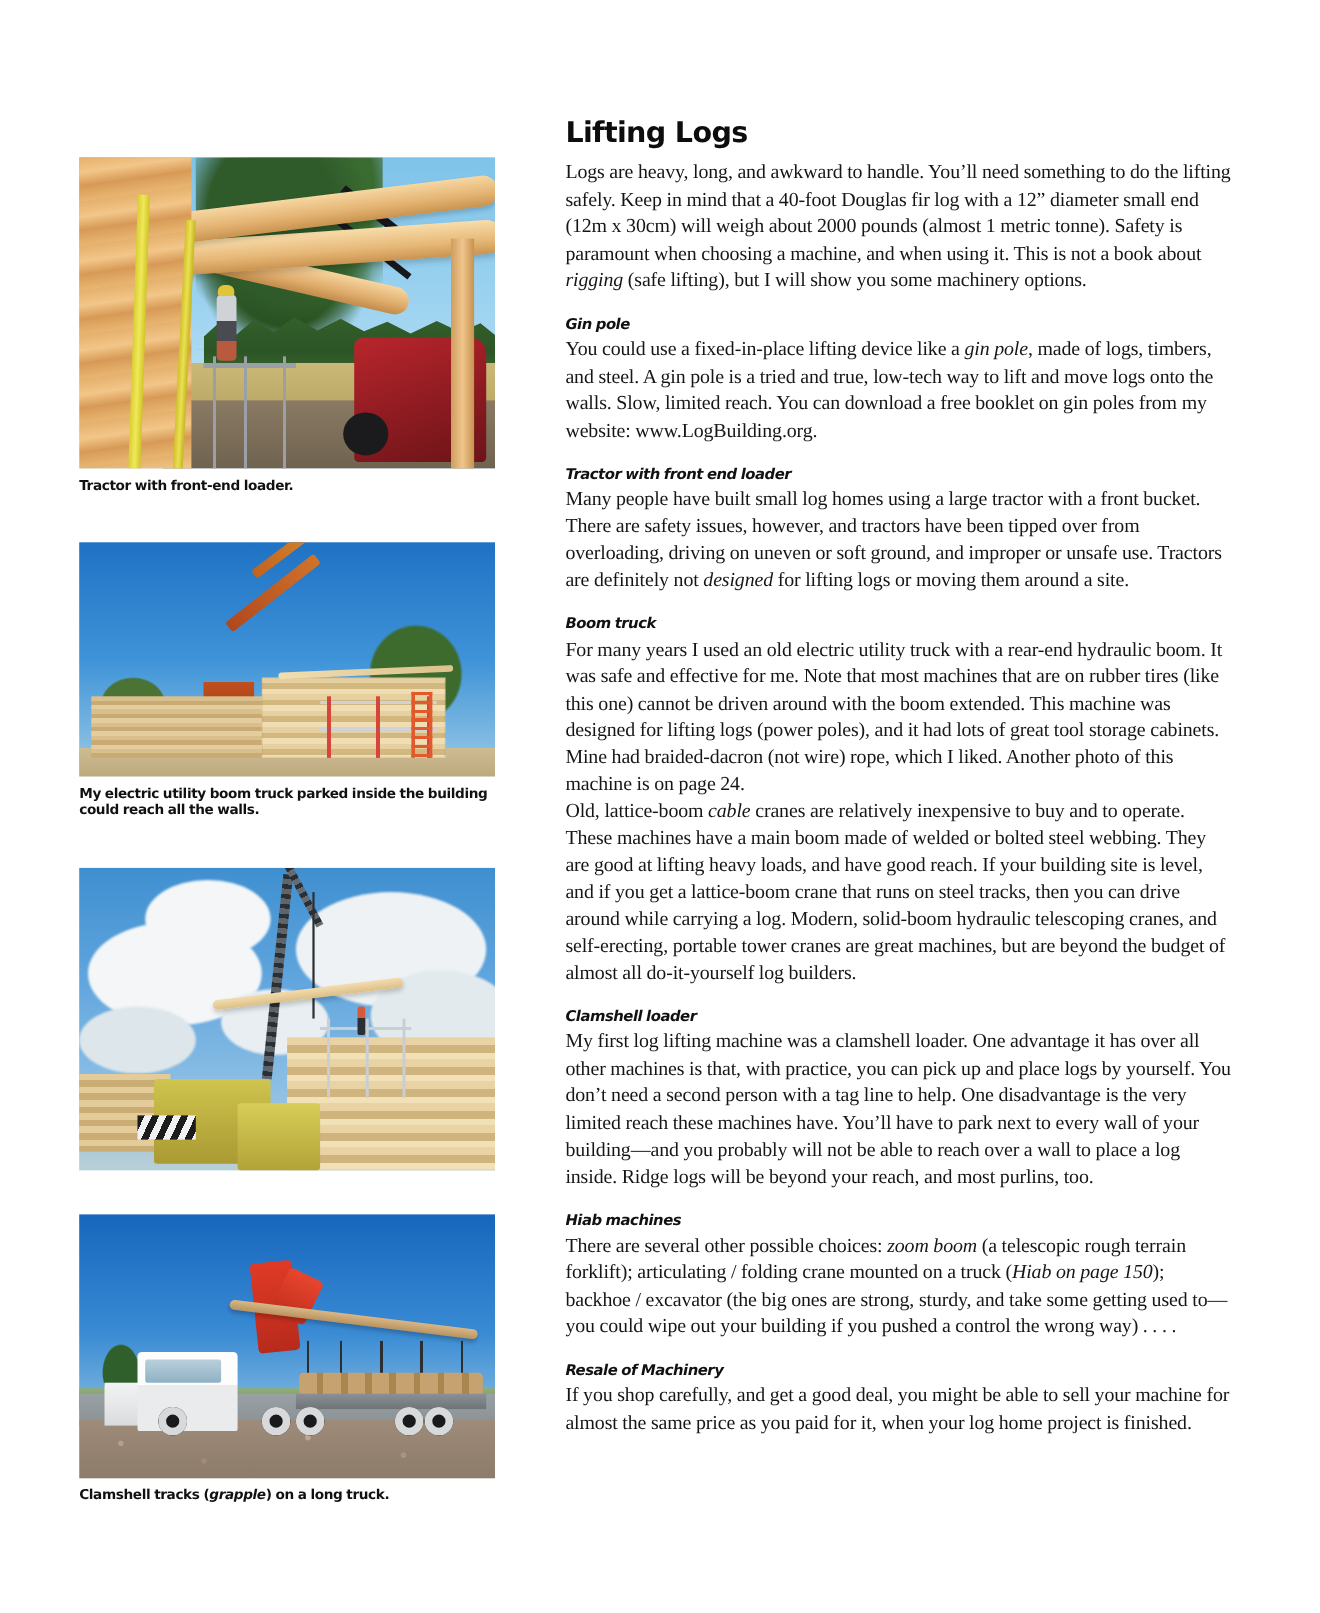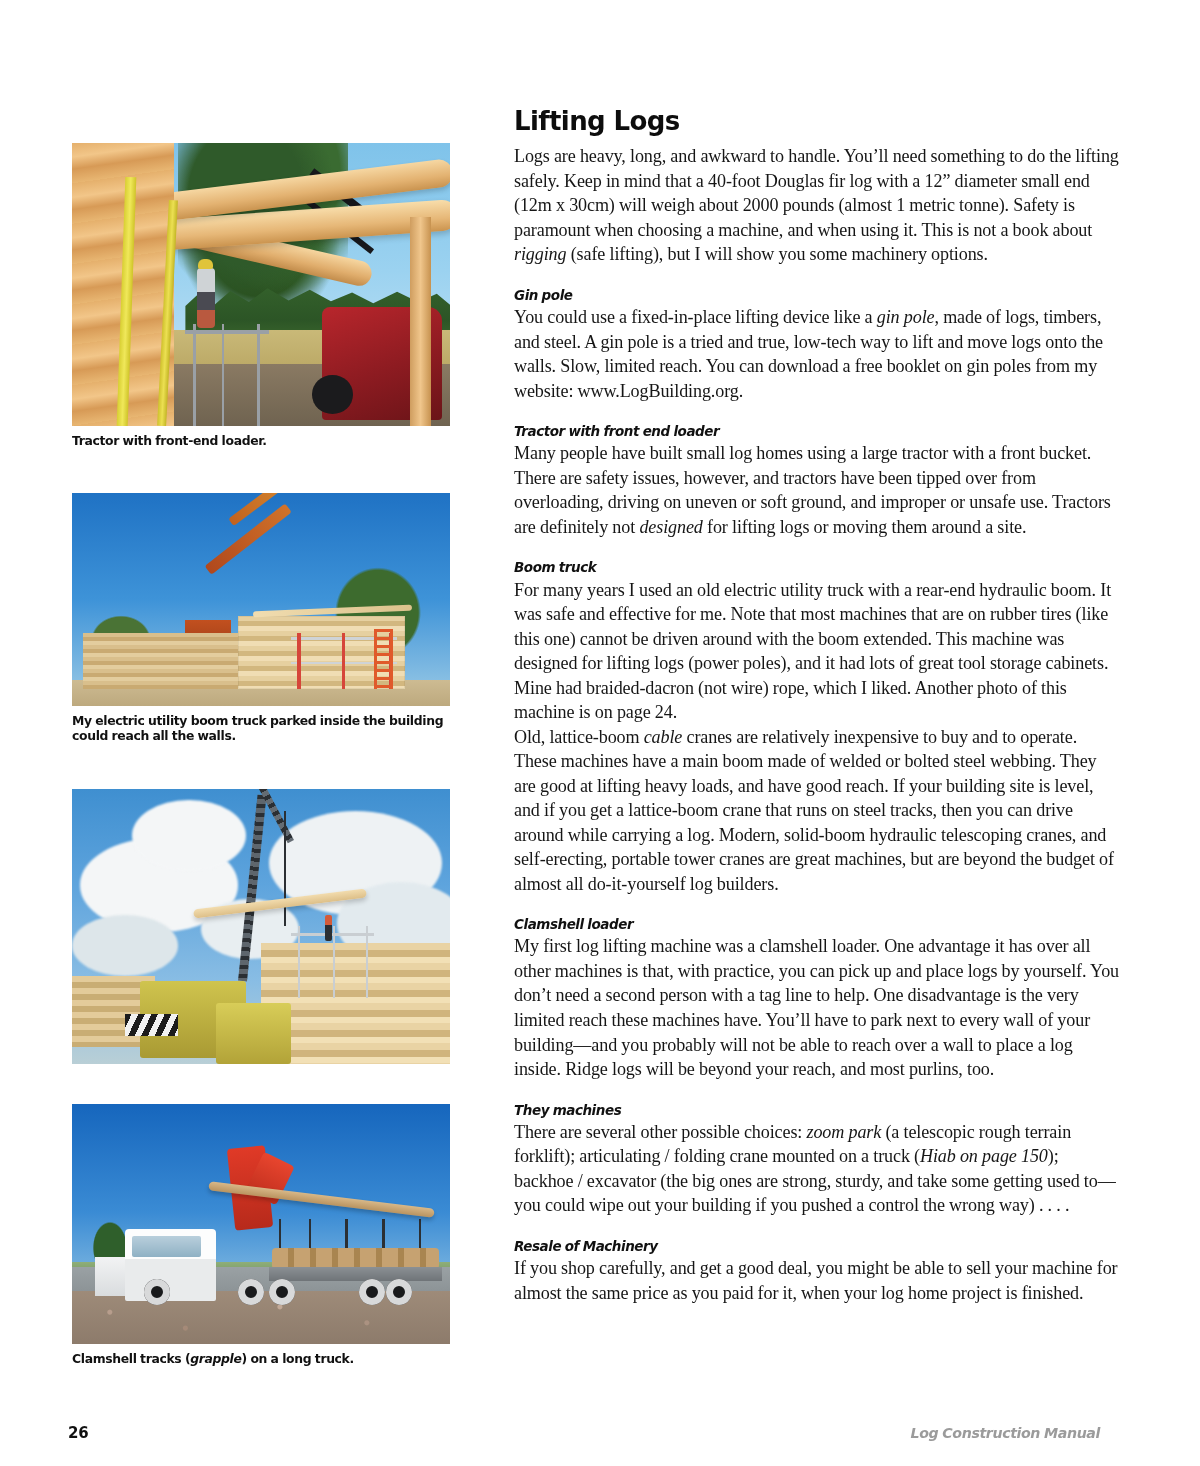--- a/index.html
+++ b/index.html
@@ -416,26 +416,22 @@
     <p class="body">Many people have built small log homes using a large tractor with a front bucket. There are safety issues, however, and tractors have been tipped over from overloading, driving on uneven or soft ground, and improper or unsafe use. Tractors are definitely not <em>designed</em> for lifting logs or moving them around a site.</p>
 
     <h2 class="subhead">Boom truck</h2>
     <p class="body">For many years I used an old electric utility truck with a rear-end hydraulic boom. It was safe and effective for me. Note that most machines that are on rubber tires (like this one) cannot be driven around with the boom extended. This machine was designed for lifting logs (power poles), and it had lots of great tool storage cabinets. Mine had braided-dacron (not wire) rope, which I liked. Another photo of this machine is on page 24.</p>
 
     <p class="body">Old, lattice-boom <em>cable</em> cranes are relatively inexpensive to buy and to operate. These machines have a main boom made of welded or bolted steel webbing. They are good at lifting heavy loads, and have good reach. If your building site is level, and if you get a lattice-boom crane that runs on steel tracks, then you can drive around while carrying a log. Modern, solid-boom hydraulic telescoping cranes, and self-erecting, portable tower cranes are great machines, but are beyond the budget of almost all do-it-yourself log builders.</p>
 
     <h2 class="subhead">Clamshell loader</h2>
     <p class="body">My first log lifting machine was a clamshell loader. One advantage it has over all other machines is that, with practice, you can pick up and place logs by yourself. You don’t need a second person with a tag line to help. One disadvantage is the very limited reach these machines have. You’ll have to park next to every wall of your building—and you probably will not be able to reach over a wall to place a log inside. Ridge logs will be beyond your reach, and most purlins, too.</p>
 
-    <h2 class="subhead">They machines</h2>
-    <p class="body">There are several other possible choices: <em>zoom park</em> (a telescopic rough terrain forklift); articulating / folding crane mounted on a truck (<em>Hiab on page 150</em>); backhoe / excavator (the big ones are strong, sturdy, and take some getting used to—you could wipe out your building if you pushed a control the wrong way) . . . .</p>
+    <h2 class="subhead">Hiab machines</h2>
+    <p class="body">There are several other possible choices: <em>zoom boom</em> (a telescopic rough terrain forklift); articulating / folding crane mounted on a truck (<em>Hiab on page 150</em>); backhoe / excavator (the big ones are strong, sturdy, and take some getting used to—you could wipe out your building if you pushed a control the wrong way) . . . .</p>
 
     <h2 class="subhead">Resale of Machinery</h2>
     <p class="body">If you shop carefully, and get a good deal, you might be able to sell your machine for almost the same price as you paid for it, when your log home project is finished.</p>
 
   </div>
 
-  <div class="footer">
-    <div class="folio">26</div>
-    <div class="running-head">Log Construction Manual</div>
-  </div>
 
 </div>
 
 </body></html>

